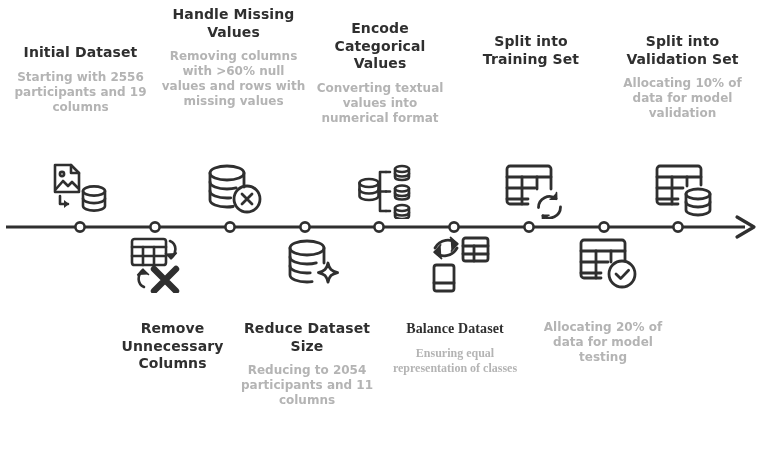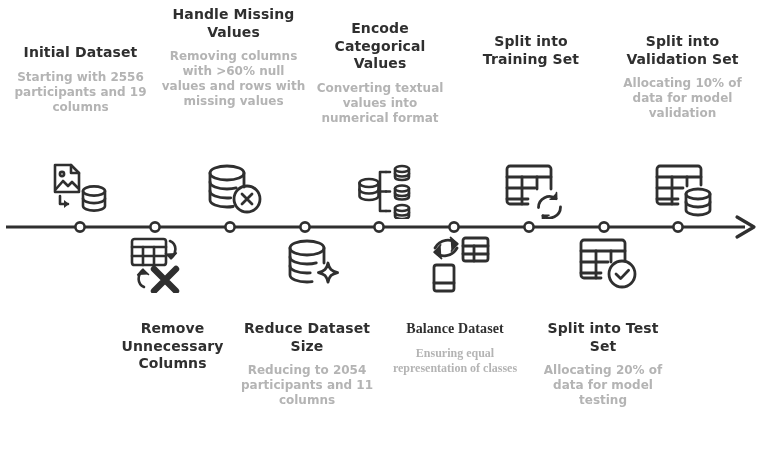--- a/index.html
+++ b/index.html
@@ -96,21 +96,20 @@
     <div class="label-title">Reduce Dataset Size</div>
     <div class="label-desc">Reducing to 2054 participants and 11 columns</div>
   </div>
 
   <div class="label-block" style="left:385px; top:320px; width:140px;font-family:Liberation Serif, serif;">
     <div class="label-title">Balance Dataset</div>
     <div class="label-desc">Ensuring equal representation of classes</div>
   </div>
 
   <div class="label-block" style="left:533px; top:320px; width:140px;">
-    <div class="label-title">Split into Test Set</div>
     <div class="label-desc">Allocating 20% of data for model testing</div>
   </div>
 
   <svg class="axis-layer" viewBox="0 0 761 455" width="761" height="455">
     <line x1="6" y1="227" x2="745" y2="227" stroke="#2f2f2f" stroke-width="3.2"></line>
     <path d="M737 217 L754 227 L737 237" fill="none" stroke="#2f2f2f" stroke-width="3.2" stroke-linecap="round" stroke-linejoin="round"></path>
     <g fill="#ffffff" stroke="#2f2f2f" stroke-width="2.6">
       <circle cx="80" cy="227" r="4.6"></circle>
       <circle cx="155" cy="227" r="4.6"></circle>
       <circle cx="230" cy="227" r="4.6"></circle>

